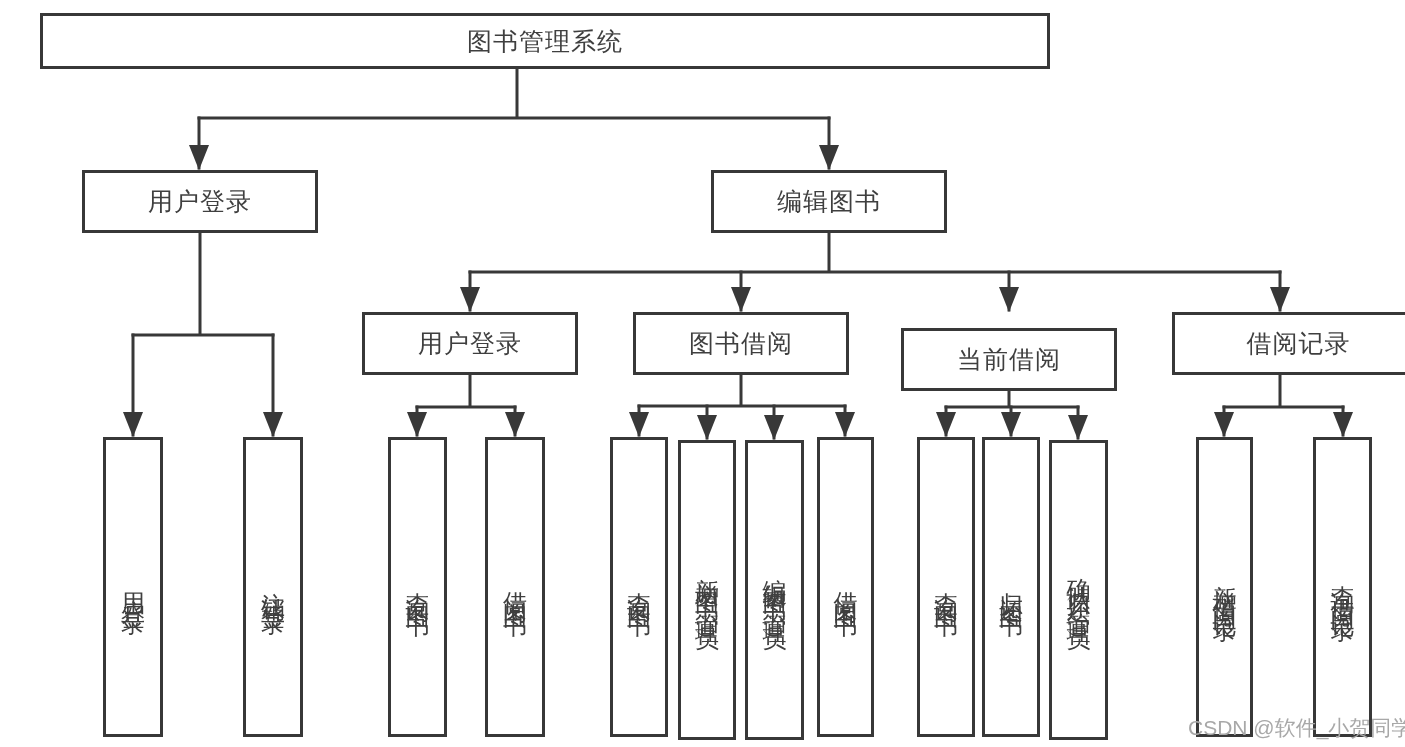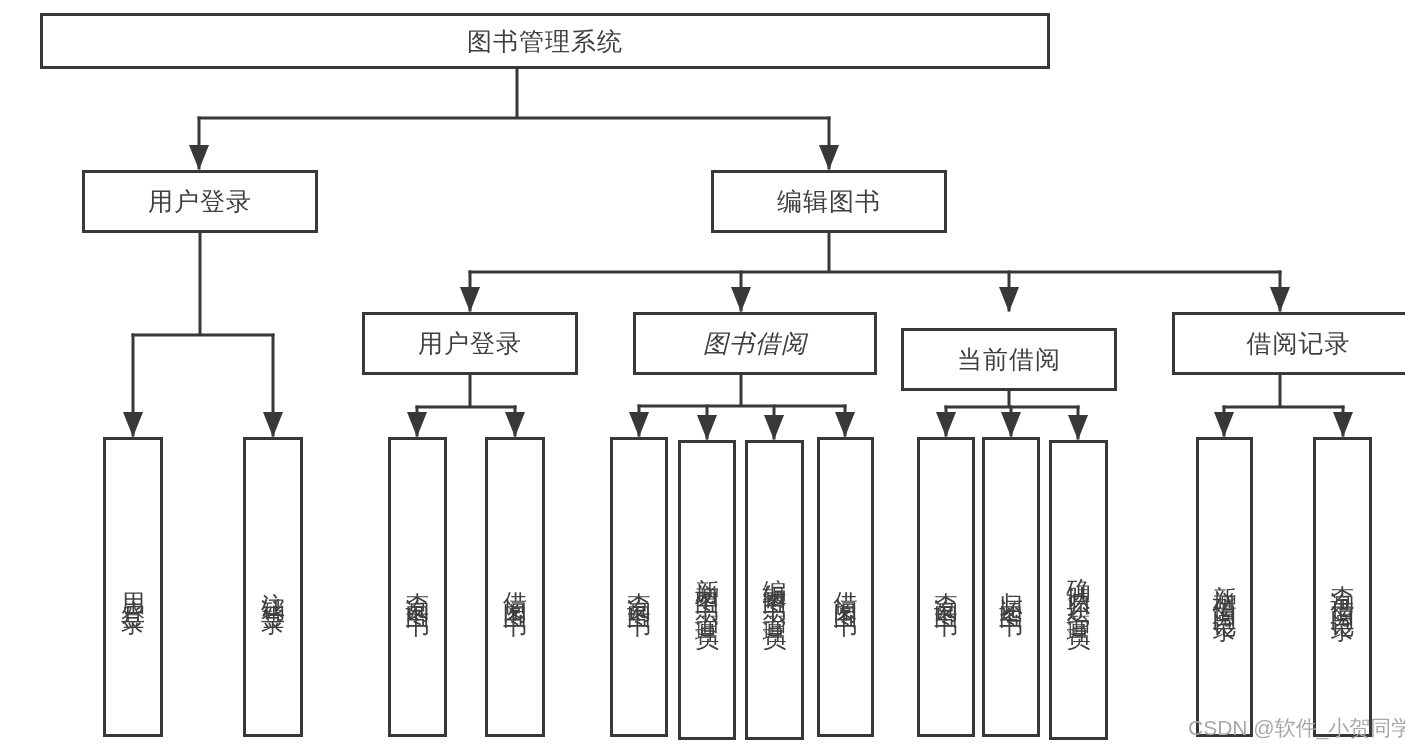--- a/index.html
+++ b/index.html
@@ -108,21 +108,21 @@
     <path class="ln" d="M1224,407 V435" marker-end="url(#arrow)"></path>
     <path class="ln" d="M1343,407 V435" marker-end="url(#arrow)"></path>
   </svg>
 
   <div class="box hbox" style="left:12px;top:13px;width:1010px;height:56px;margin-left:28px;">图书管理系统</div>
 
   <div class="box hbox" style="left:82px;top:170px;width:236px;height:63px;">用户登录</div>
   <div class="box hbox" style="left:711px;top:170px;width:236px;height:63px;">编辑图书</div>
 
   <div class="box hbox" style="left:362px;top:312px;width:216px;height:63px;">用户登录</div>
-  <div class="box hbox" style="left:633px;top:312px;width:244px;height:63px;font-style:italic;">图书借阅</div>
+  <div class="box hbox" style="left:633px;top:312px;width:216px;height:63px;">图书借阅</div>
   <div class="box hbox" style="left:901px;top:328px;width:216px;height:63px;">当前借阅</div>
   <div class="box hbox" style="left:1172px;top:312px;width:253px;height:63px;">借阅记录</div>
 
   <div class="box vbox" style="left:103px;top:437px;width:60px;height:300px;">
     <span class="vtext">用户登录</span>
   </div>
   <div class="box vbox" style="left:243px;top:437px;width:60px;height:300px;">
     <span class="vtext">注销登录</span>
   </div>
 

